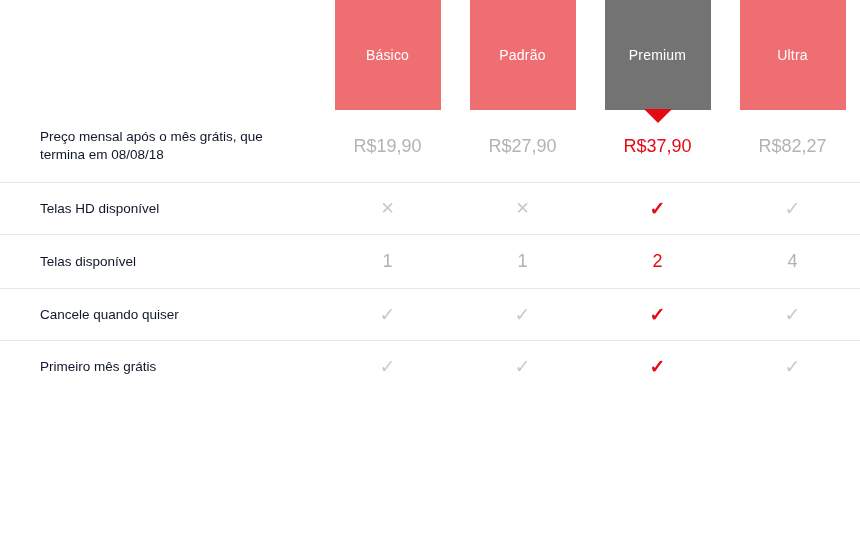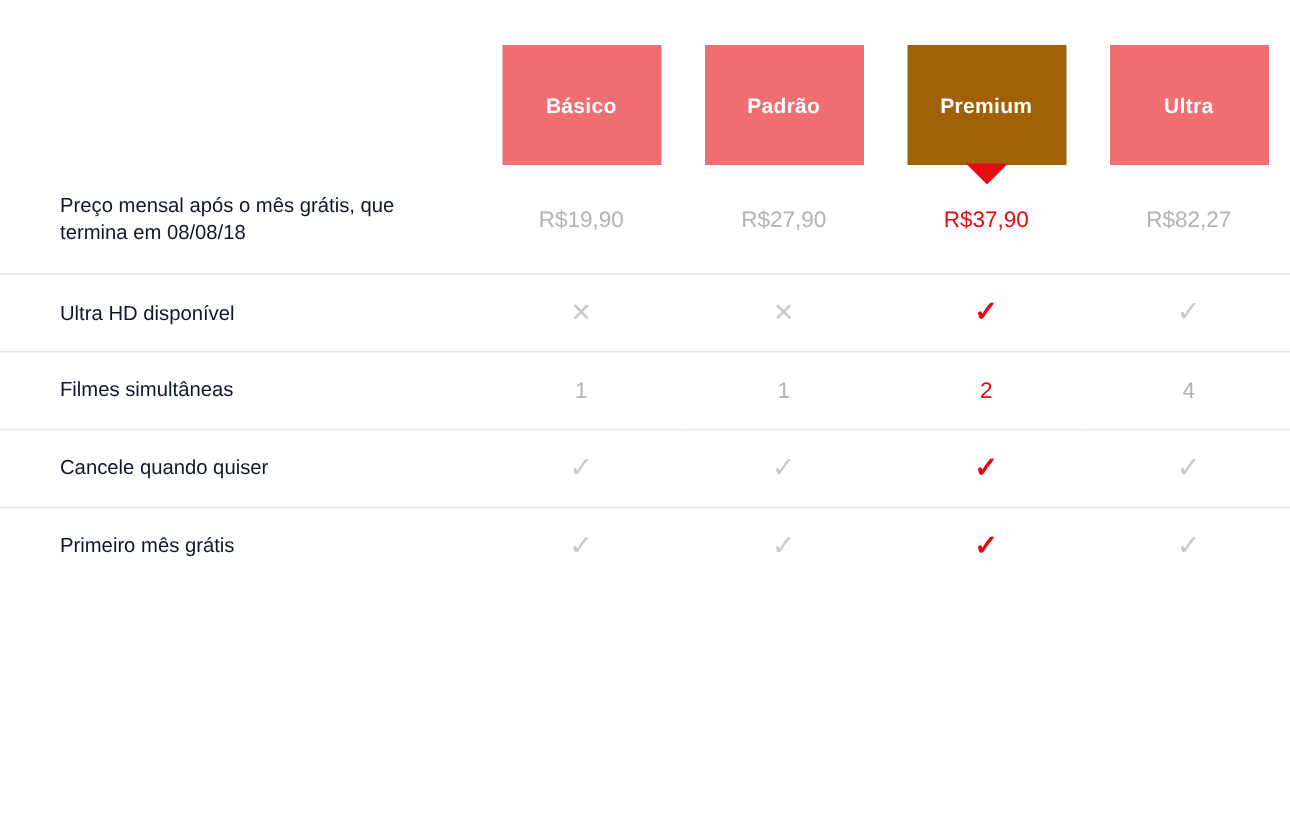--- a/index.html
+++ b/index.html
@@ -35,34 +35,34 @@
 
   .tile-wrap {
     position: relative;
     display: flex;
     justify-content: center;
     align-items: flex-end;
   }
 
   .tile {
     width: 106px;
-    height: 80px;
+    height: 110px;
     background: #ef6e72;
     color: #ffffff;
     display: flex;
     align-items: center;
     justify-content: center;
     font-size: 14px;
-    font-weight: bold;
+    font-weight: normal;
     letter-spacing: 0.2px;
     position: relative;
   }
 
   .tile.selected {
-    background: #a16207;
+    background: #737373;
   }
 
   .tile.selected::after {
     content: "";
     position: absolute;
     left: 50%;
     bottom: -13px;
     transform: translateX(-50%);
     width: 0;
     height: 0;
@@ -121,21 +121,21 @@
     color: #c9c9c9;
   }
   .check.on {
     color: #e50914;
     font-weight: bold;
   }
   .cross {
     font-size: 17px;
     color: #c9c9c9;
   }
-  .num { font-size: 15px; }
+  .num { font-size: 18px; }
 
   tr.row-last td { border-bottom: none; }
 </style>
 </head>
 <body>
 
 <table class="plan-table">
   <colgroup>
     <col class="feature-col">
     <col class="plan-col">
@@ -176,28 +176,28 @@
         </td>
       </tr>
       <tr class="price-row ">
         <td class="feature-cell">Preço mensal após o mês grátis, que termina em 08/08/18</td>
         <td class="value-cell"><span class="num">R$19,90</span></td>
         <td class="value-cell"><span class="num">R$27,90</span></td>
         <td class="value-cell highlight"><span class="num">R$37,90</span></td>
         <td class="value-cell"><span class="num">R$82,27</span></td>
       </tr>
       <tr class="">
-        <td class="feature-cell">Ultra HD disponível</td>
+        <td class="feature-cell">Telas HD disponível</td>
         <td class="value-cell"><span class="mark cross">✕</span></td>
         <td class="value-cell"><span class="mark cross">✕</span></td>
         <td class="value-cell highlight"><span class="mark check on">✓</span></td>
         <td class="value-cell"><span class="mark check">✓</span></td>
       </tr>
       <tr class="">
-        <td class="feature-cell">Filmes simultâneas</td>
+        <td class="feature-cell">Telas disponível</td>
         <td class="value-cell"><span class="num">1</span></td>
         <td class="value-cell"><span class="num">1</span></td>
         <td class="value-cell highlight"><span class="num">2</span></td>
         <td class="value-cell"><span class="num">4</span></td>
       </tr>
       <tr class="">
         <td class="feature-cell">Cancele quando quiser</td>
         <td class="value-cell"><span class="mark check">✓</span></td>
         <td class="value-cell"><span class="mark check">✓</span></td>
         <td class="value-cell highlight"><span class="mark check on">✓</span></td>

